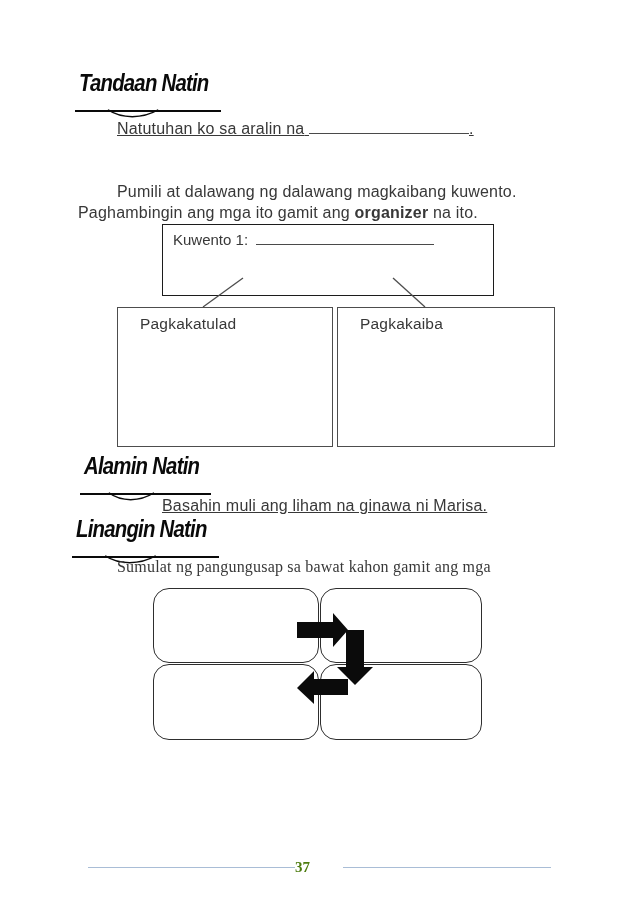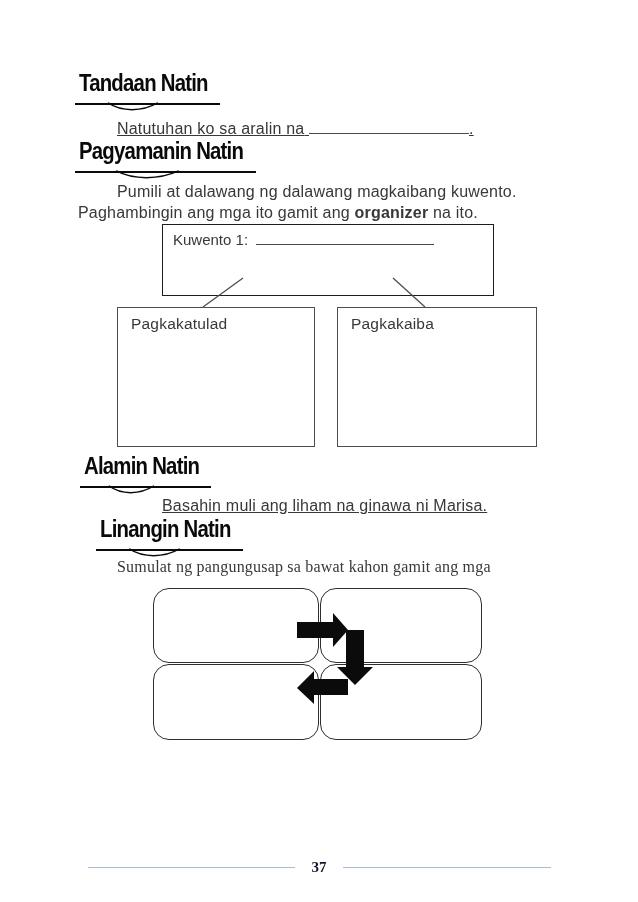--- a/index.html
+++ b/index.html
@@ -9,21 +9,22 @@
     margin:0 auto;
     background:#ffffff;
     font-family:"Liberation Sans", sans-serif;
     color:#383838;
     overflow:hidden;
   }
   
   .heading{
     position:absolute;
     border-bottom:2px solid #0a0a0a;
-    padding:0 8px 6px 4px;
+    padding:0 8px 13px 4px;
+    font-style:italic;
   }
   .heading-text{
     display:inline-block;
     font-weight:700;
     font-size:21px;
     letter-spacing:-0.8px;
     color:#0a0a0a;
     transform:scale(0.97,1.15);
     transform-origin:left bottom;
     white-space:nowrap;
@@ -72,21 +73,21 @@
     font-size:15px;
     line-height:22px;
     background:#fff;
   }
   .kuwento-row{white-space:nowrap;}
   .cat-box{
     position:absolute;
     border:1.4px solid #4d4d4d;
     background:#fff;
     font-size:15.5px;
-    padding:7px 13px;
+    padding:7px 22px;
     letter-spacing:0.2px;
   }
   #box-similar{left:117px;top:307px;width:170px;height:124px;}
   #box-differ{left:337px;top:307px;width:172px;height:124px;}
   
   .rbox{
     position:absolute;
     border:1.3px solid #2e2e2e;
     border-radius:16px;
     background:#fff;
@@ -109,50 +110,43 @@
     top:867px;
     border-top:1.6px solid #a9bdd6;
     height:0;
   }
   #fline-left{left:88px;width:207px;}
   #fline-right{left:343px;width:208px;}
   .page-number{
     position:absolute;
     top:859px;
     left:295px;width:48px;
-    text-align:center;
     font-family:"Liberation Serif", serif;
     font-weight:700;
     font-size:15px;
-    color:#0f172a;
+    color:#4d7c0f;
   }
 </style>
 </head>
 <body>
 
 <div class="page">
 
   <div class="heading" style="left:75px;top:73px;">
     <span class="heading-text">Tandaan Natin</span>
     <svg class="swash" viewBox="0 0 100 12" preserveAspectRatio="none">
       <path d="M20 1 C 33 12, 53 12, 68 1"></path>
     </svg>
   </div>
 
   <div class="bodyline" style="left:117px;top:119px;">
     <span>Natutuhan ko sa aralin na</span>
     <span class="blank blank-natutuhan"></span><span>.</span>
   </div>
 
-  <div class="heading" style="left:75px;top:141px;">
-    <span class="heading-text">Pagyamanin Natin</span>
-    <svg class="swash" viewBox="0 0 100 12" preserveAspectRatio="none">
-      <path d="M20 1 C 33 12, 53 12, 68 1"></path>
-    </svg>
-  </div>
 
   <div class="para" style="left:78px;top:182px;width:492px;">
     <span class="pline indent">Pumili at dalawang ng dalawang magkaibang kuwento.</span>
     <span class="pline"><span>Paghambingin ang mga ito gamit ang </span><b>organizer</b><span> na ito.</span></span>
   </div>
 
   <div class="kuwento-box">
     <div class="kuwento-row">
       <span>Kuwento 1:</span>
       <span class="blank blank-kuwento"></span>
@@ -168,21 +162,21 @@
 
   <div class="heading" style="left:80px;top:456px;">
     <span class="heading-text">Alamin Natin</span>
     <svg class="swash" viewBox="0 0 100 12" preserveAspectRatio="none">
       <path d="M20 1 C 33 12, 53 12, 68 1"></path>
     </svg>
   </div>
 
   <div class="bodyline" style="left:115px;top:496px;margin-left:47px;">Basahin muli ang liham na ginawa ni Marisa.</div>
 
-  <div class="heading" style="left:96px;top:519px;">
+  <div class="heading" style="left:72px;top:519px;">
     <span class="heading-text">Linangin Natin</span>
     <svg class="swash" viewBox="0 0 100 12" preserveAspectRatio="none">
       <path d="M20 1 C 33 12, 53 12, 68 1"></path>
     </svg>
   </div>
 
   <div class="para" style="left:78px;top:557px;width:492px;font-family:Liberation Serif, serif;">
     <span class="pline indent">Sumulat ng pangungusap sa bawat kahon gamit ang mga</span>
   </div>
 

